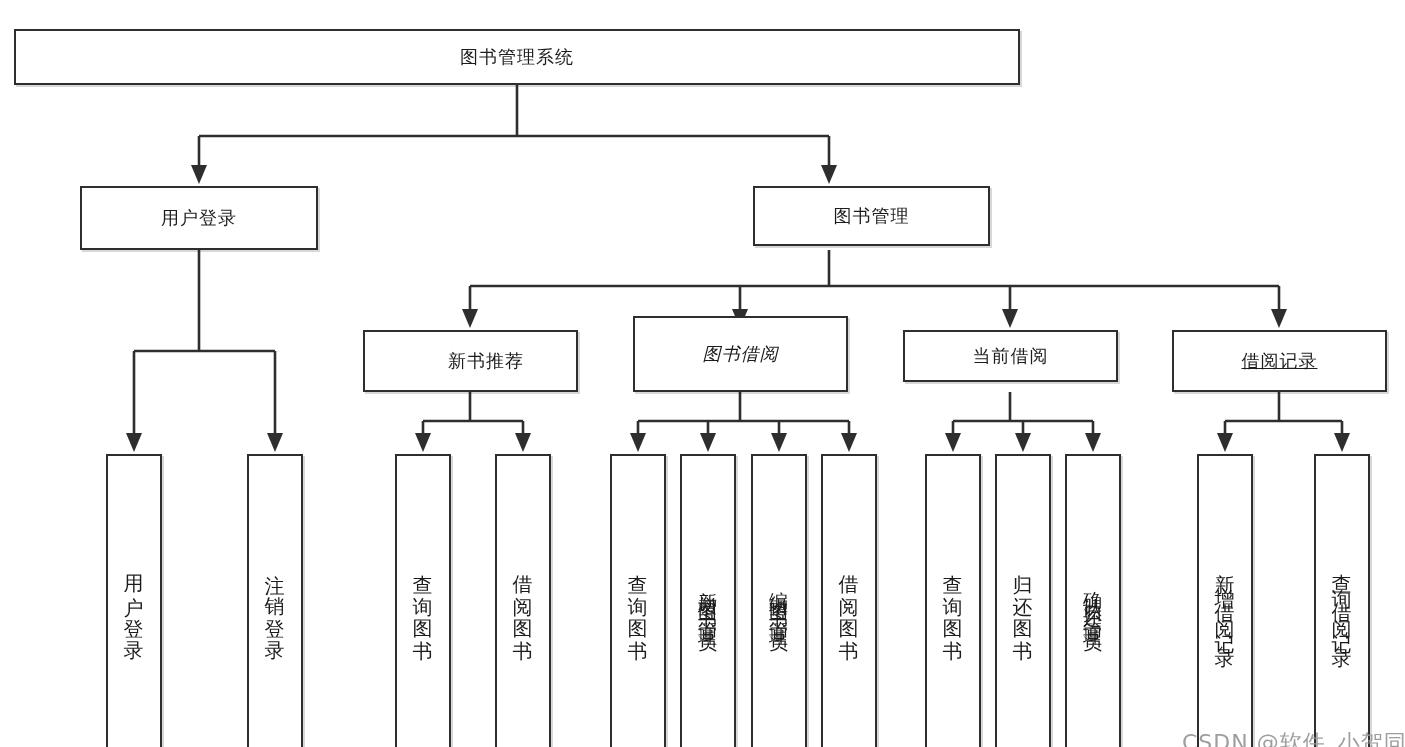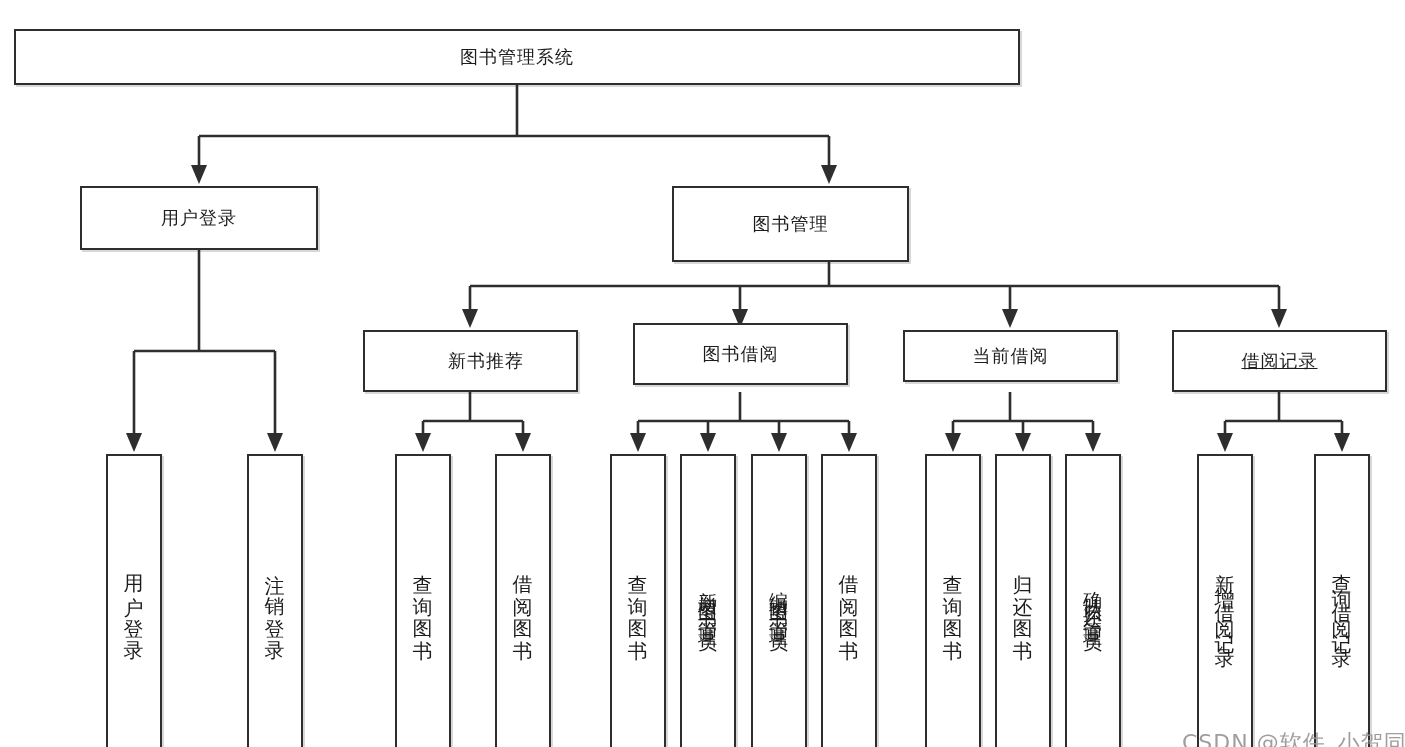--- a/index.html
+++ b/index.html
@@ -88,24 +88,24 @@
     <polygon class="arrowhead" points="1085,417 1101,417 1093,436"></polygon>
 
     <path class="connector" d="M1279,376 L1279,405 M1225,405 L1342,405 M1225,405 L1225,422 M1342,405 L1342,422"></path>
     <polygon class="arrowhead" points="1217,417 1233,417 1225,436"></polygon>
     <polygon class="arrowhead" points="1334,417 1350,417 1342,436"></polygon>
   </svg>
 
   <div class="node" style="left:14px; top:13px; width:1006px; height:56px;">图书管理系统</div>
 
   <div class="node" style="left:80px; top:170px; width:238px; height:64px;">用户登录</div>
-  <div class="node" style="left:672px; top:170px; width:237px; height:76px;">图书管理</div>
+  <div class="node" style="left:753px; top:170px; width:237px; height:60px;">图书管理</div>
 
   <div class="node" style="left:363px; top:314px; width:215px; height:62px;padding-left:31px;">新书推荐</div>
-  <div class="node" style="left:633px; top:307px; width:215px; height:62px;">图书借阅</div>
+  <div class="node" style="left:633px; top:300px; width:215px; height:76px;font-style:italic;">图书借阅</div>
   <div class="node" style="left:903px; top:314px; width:215px; height:52px;">当前借阅</div>
   <div class="node" style="left:1172px; top:314px; width:215px; height:62px;text-decoration:underline;">借阅记录</div>
 
   <div class="node vnode v4" style="left:106px; top:438px; width:56px; height:297px;">
     <span class="vtext">用户登录</span>
   </div>
   <div class="node vnode v4" style="left:247px; top:438px; width:56px; height:297px;">
     <span class="vtext">注销登录</span>
   </div>
 

